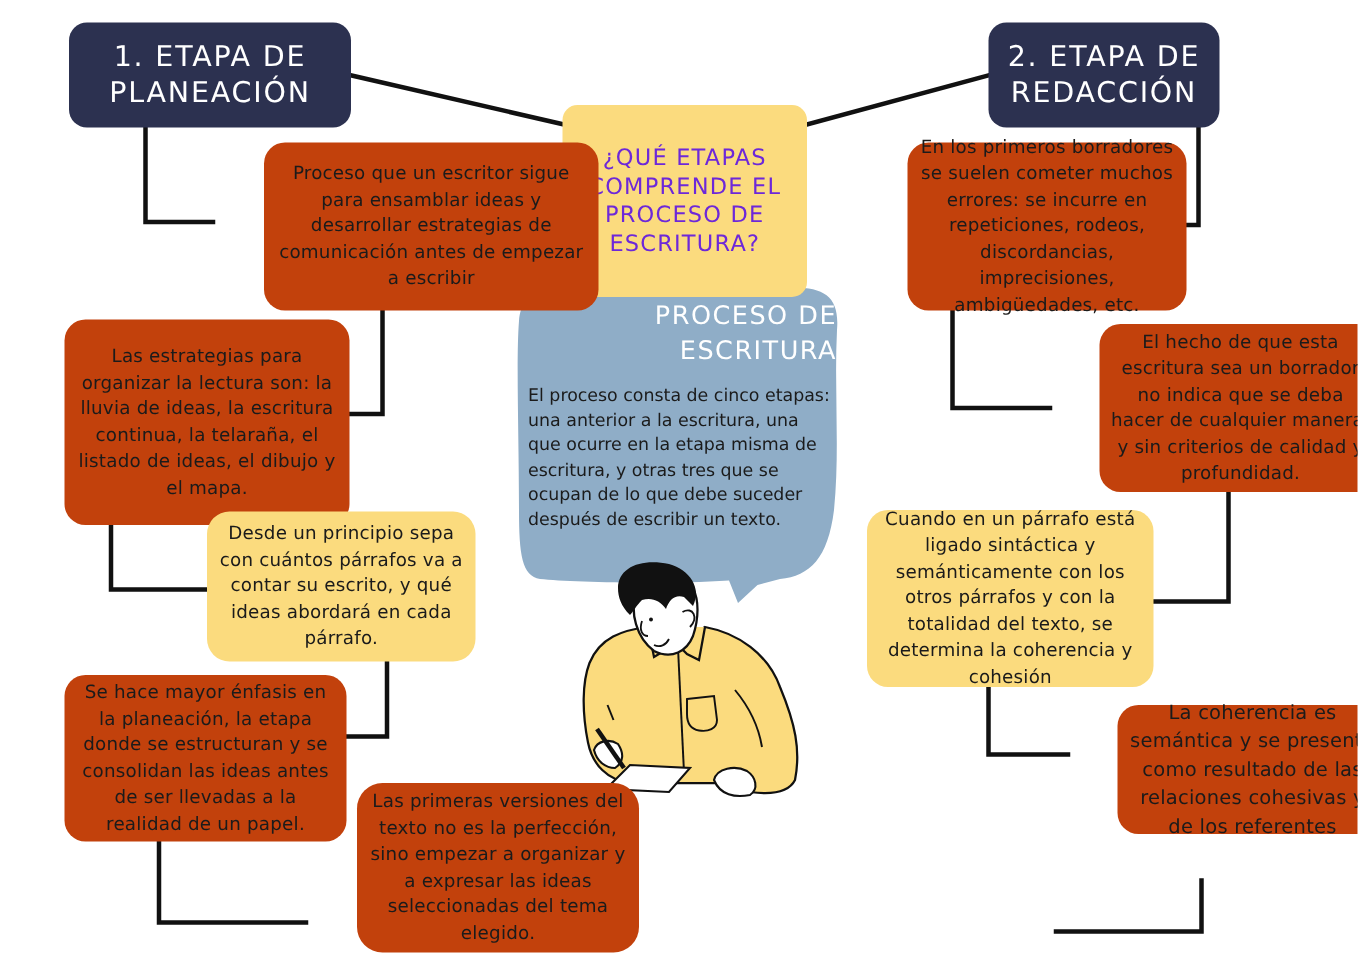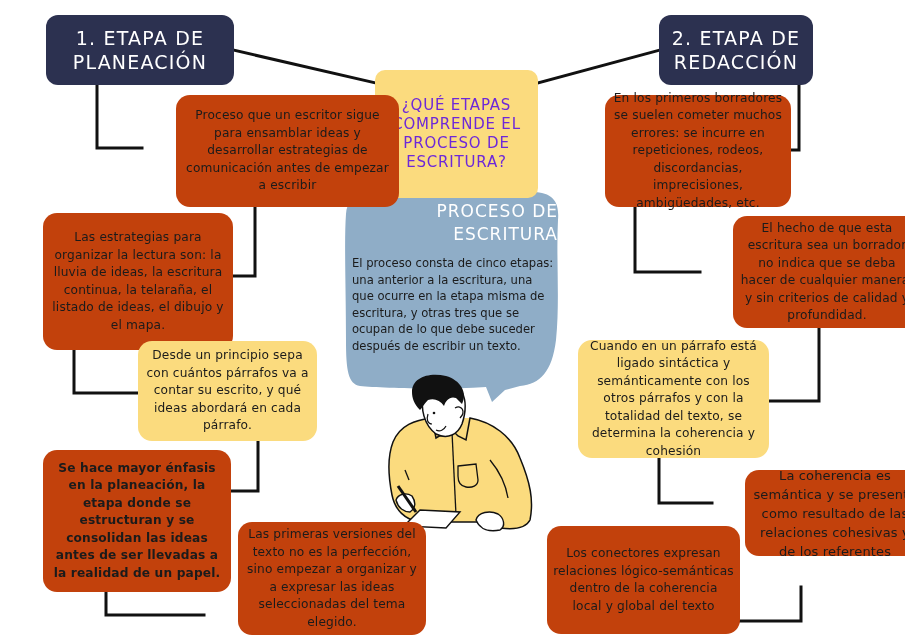--- a/index.html
+++ b/index.html
@@ -115,39 +115,36 @@
 
   <div class="bubble-title">PROCESO DE ESCRITURA</div>
   <div class="bubble-body">El proceso consta de cinco etapas: una anterior a la escritura, una que ocurre en la etapa misma de escritura, y otras tres que se ocupan de lo que debe suceder después de escribir un texto.</div>
 
   <div class="box blue" style="left:141px; top:95px; width:223px; height:112px;align-items:center;">
     <span>Proceso que un escritor sigue para ensamblar ideas y desarrollar estrategias de comunicación antes de empezar a escribir</span>
   </div>
   <div class="box blue" style="left:8px; top:213px; width:190px; height:137px; padding:2px 4px;">
     <span>Las estrategias para organizar la lectura son:  la lluvia de ideas, la escritura continua, la telaraña, el listado de ideas, el dibujo y el mapa.</span>
   </div>
-  <div class="box yellow" style="left:138px; top:341px; width:179px; height:100px;">
+  <div class="box yellow" style="left:138px; top:341px; width:179px; height:100px;border-radius:15px;">
     <span>Desde un principio sepa con cuántos párrafos va a contar su escrito, y qué ideas abordará en cada párrafo.</span>
   </div>
-  <div class="box blue" style="left:8px; top:450px; width:188px; height:142px;font-weight:bold;">
+  <div class="box blue" style="left:8px; top:450px; width:188px; height:111px;">
     <span>Se hace mayor énfasis en la planeación, la etapa donde se estructuran y se consolidan las ideas antes de ser llevadas a la realidad de un papel.</span>
   </div>
-  <div class="box blue" style="left:203px; top:522px; width:188px; height:113px;">
+  <div class="box blue" style="left:203px; top:522px; width:188px; height:113px;border-radius:17px;">
     <span>Las primeras versiones del texto no es la perfección, sino empezar a organizar y a expresar las ideas seleccionadas del tema elegido.</span>
   </div>
 
   <div class="box blue" style="left:570px; top:95px; width:186px; height:112px;">
     <span>En los primeros borradores se suelen cometer muchos errores: se incurre en repeticiones, rodeos, discordancias, imprecisiones, ambigüedades, etc.</span>
   </div>
   <div class="box yellow" style="left:578px; top:340px; width:191px; height:118px;">
     <span>Cuando en un párrafo está ligado sintáctica y semánticamente con los otros párrafos y con la totalidad del texto, se determina la coherencia y cohesión</span>
   </div>
   <div class="box blue" style="left:698px; top:216px; width:188px; height:112px;">
     <span>El hecho de que esta escritura sea un borrador no indica que se deba hacer de cualquier manera, y sin criterios de calidad y profundidad.</span>
   </div>
   <div class="box blue" style="left:710px; top:470px; width:180px; height:86px; font-size:13px; line-height:19px;">
     <span>La coherencia es semántica y se presenta como resultado de las relaciones cohesivas y de los referentes</span>
   </div>
-  <div class="box blue" style="left:512px; top:526px; width:193px; height:108px;">
-    <span>Los conectores expresan relaciones lógico-semánticas dentro de la coherencia local y global del texto</span>
-  </div>
 
 </div>
 
 </body></html>

